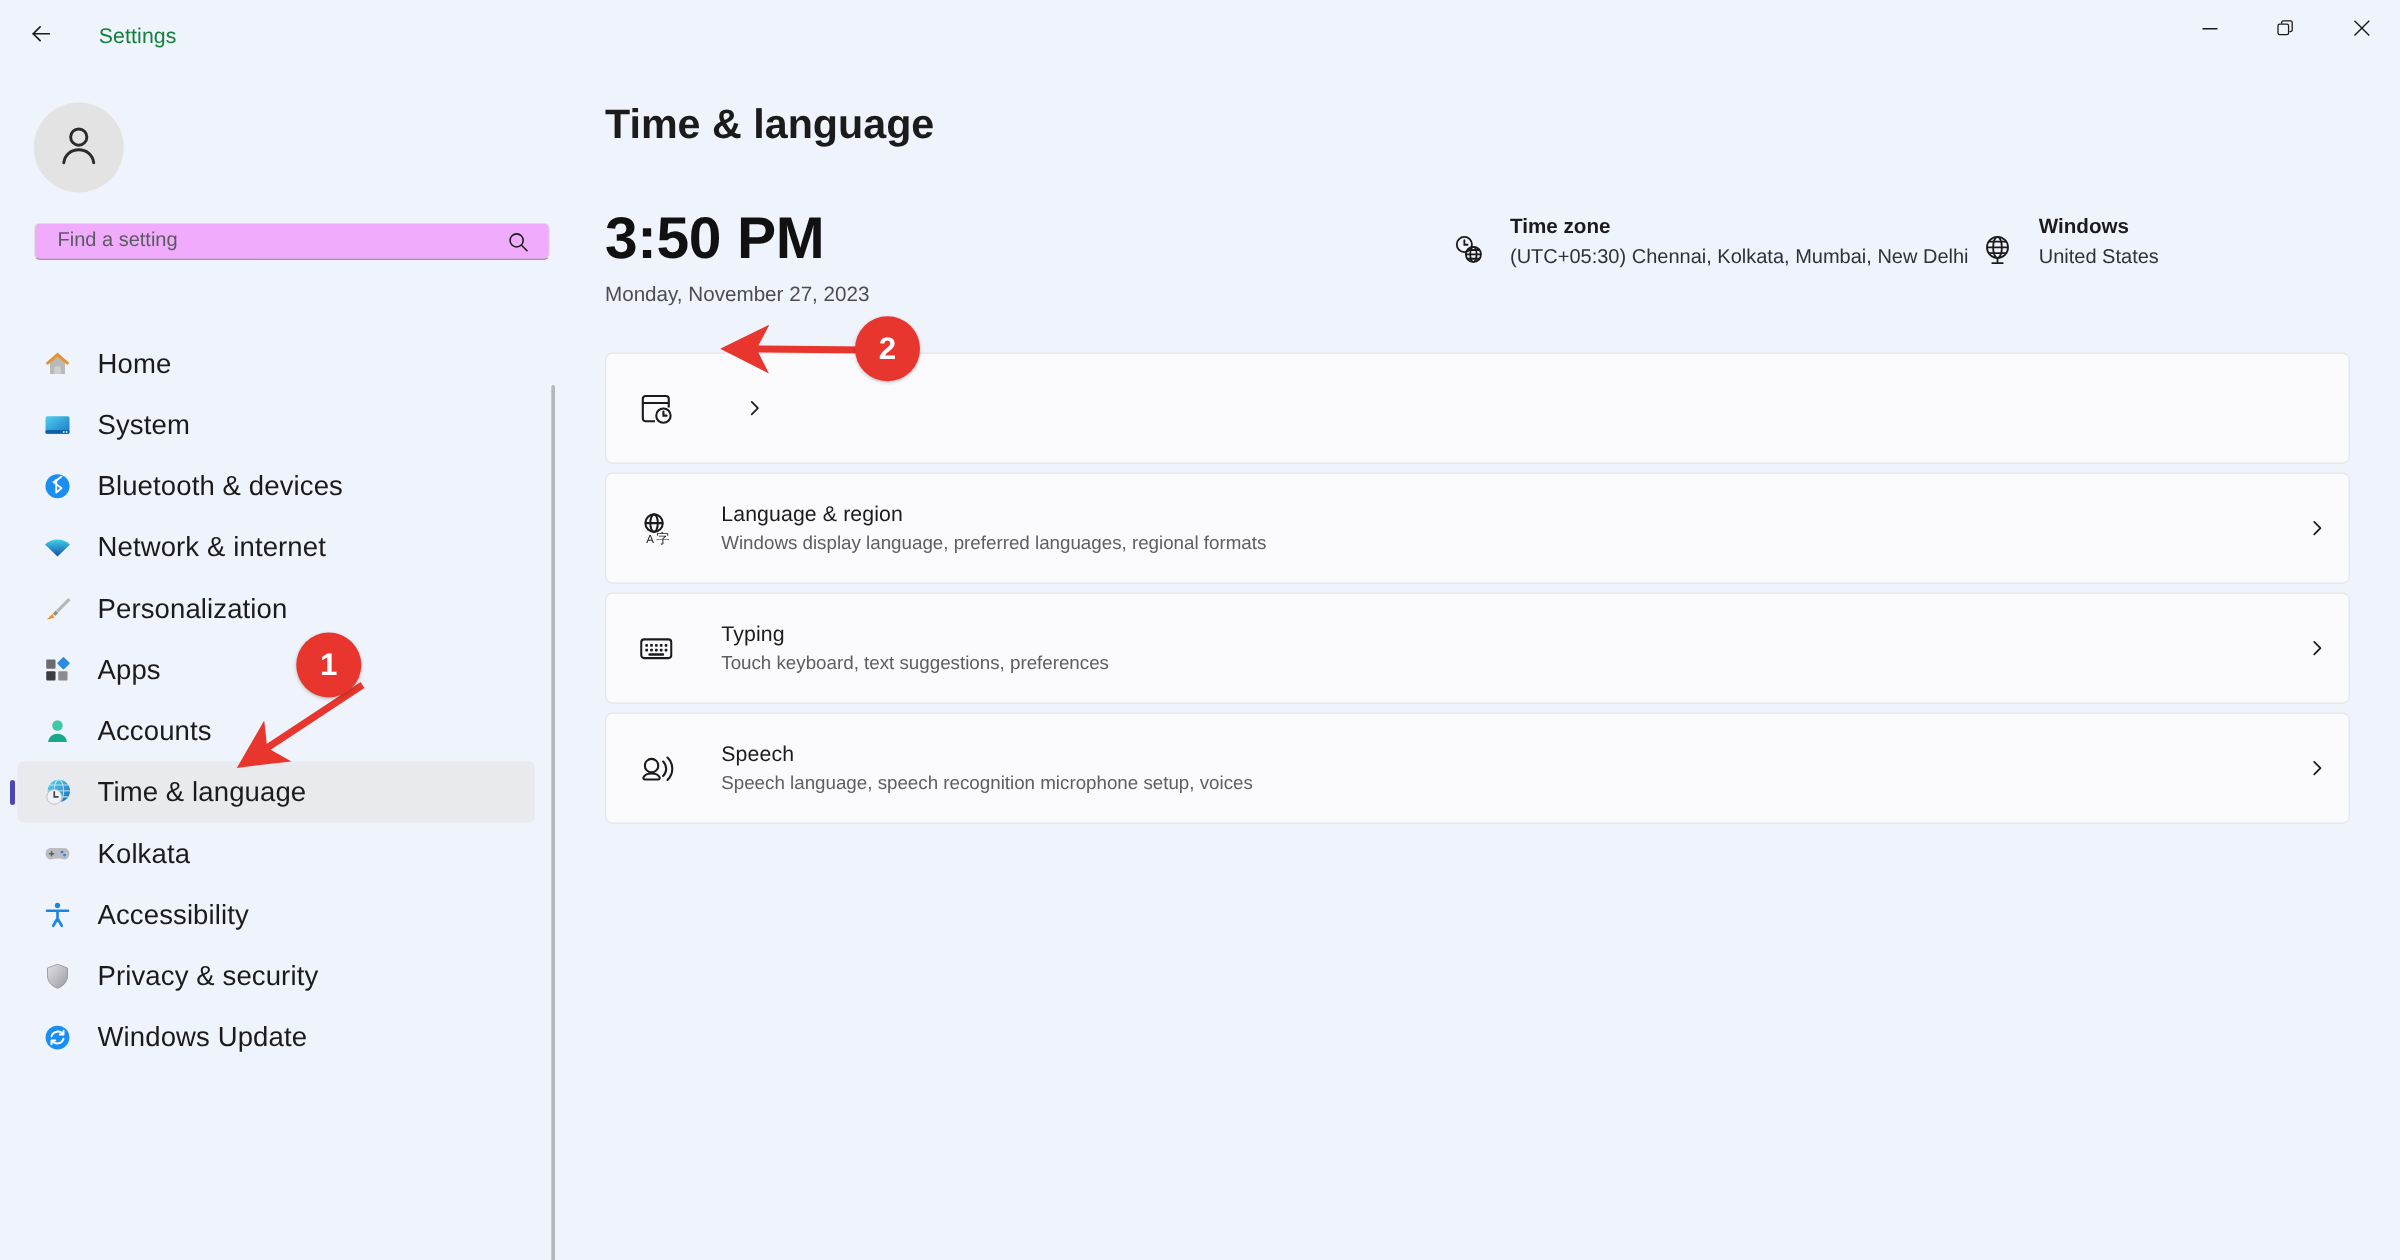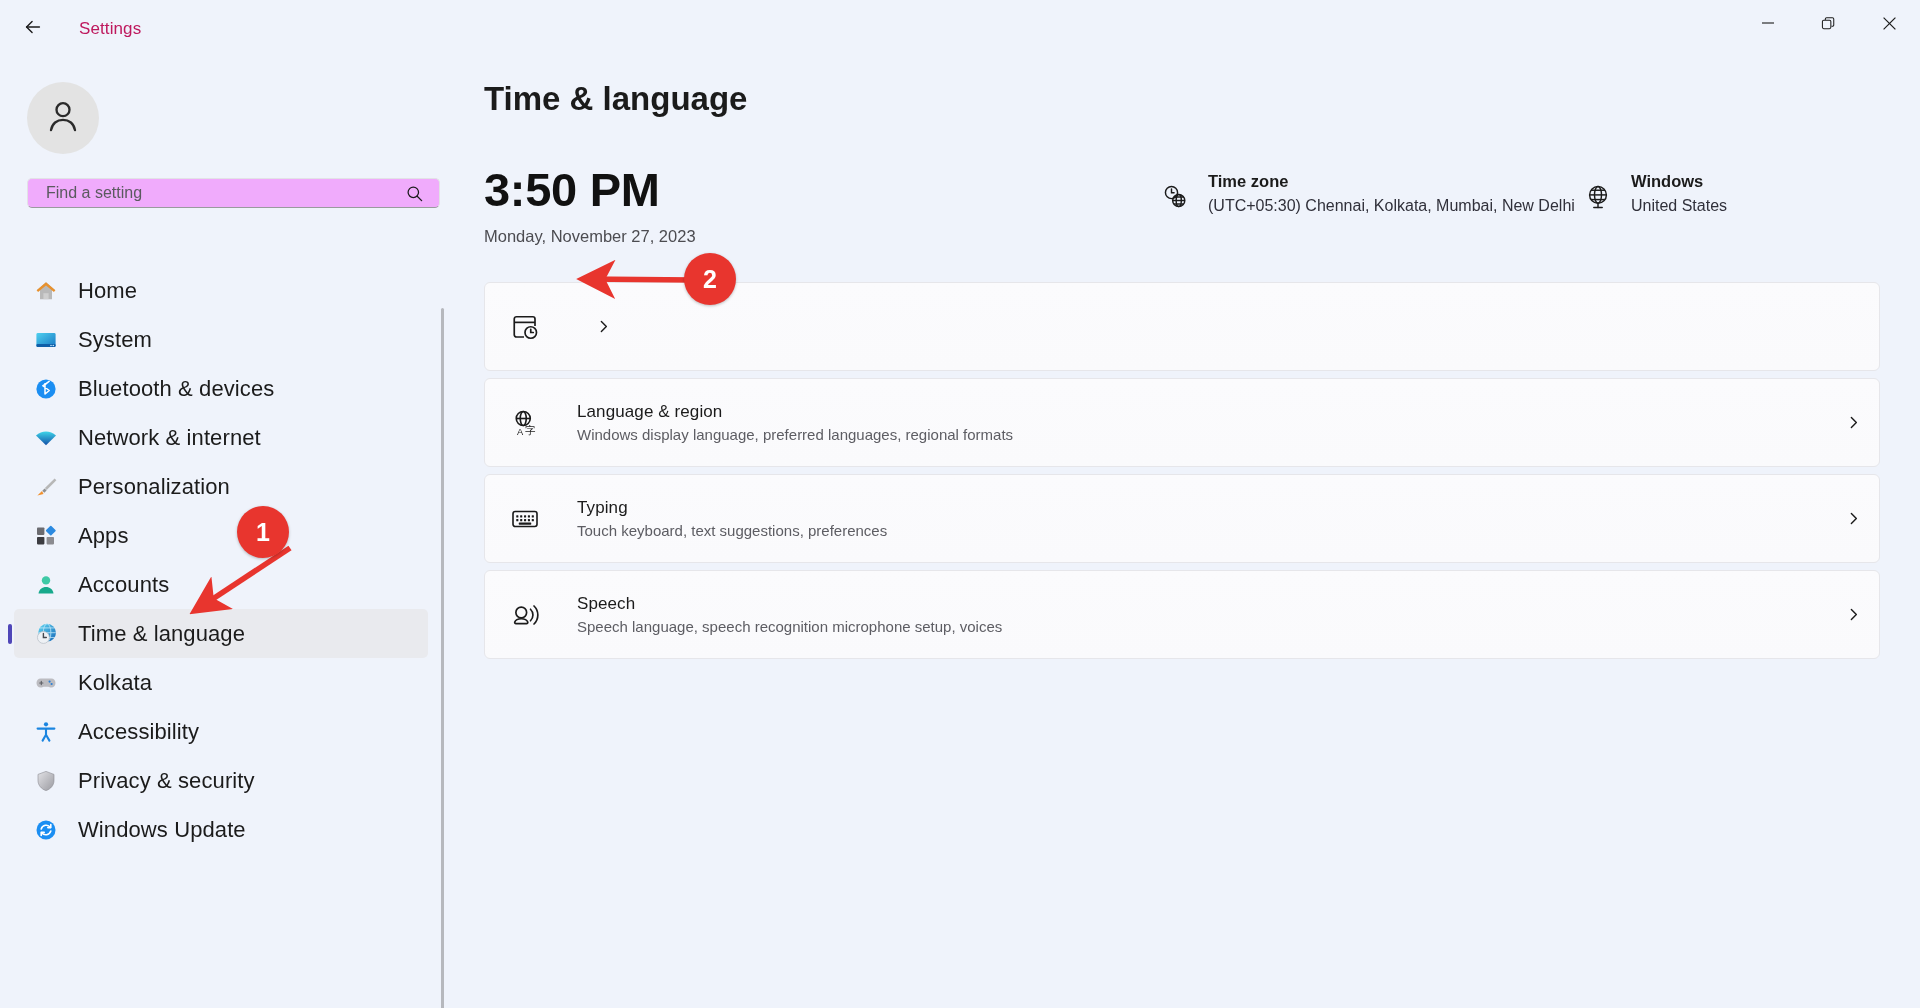--- a/index.html
+++ b/index.html
@@ -17,21 +17,21 @@
   .titlebar {
     position: absolute; top: 0; left: 0; right: 0; height: 58px;
     display: flex; align-items: center;
   }
   .back-btn {
     width: 44px; height: 38px; margin-left: 11px;
     display: flex; align-items: center; justify-content: center;
     border-radius: 5px; cursor: pointer;
   }
   .app-title {
-    font-size: 17px; color: #be185d; margin-left: 24px;
+    font-size: 17px; color: #15803d; margin-left: 24px;
     letter-spacing: .1px;
   }
   .win-controls {
     position: absolute; right: 0; top: 0; height: 50px; display: flex;
   }
   .win-btn {
     width: 61px; height: 50px; display: flex; align-items: center; justify-content: center;
     cursor: pointer;
   }
 
@@ -104,21 +104,21 @@
     position: relative; margin-top: 48px; height: 96px;
   }
   .clock-time {
     font-size: 47px; font-weight: bold; color: #111; line-height: 1;
     letter-spacing: -.3px;
   }
   .clock-date {
     font-size: 16.5px; color: #4c4c51; margin-top: 14px;
   }
   .info-block {
-    position: absolute; top: 6px; display: flex; align-items: center;
+    position: absolute; top: 6px; display: flex; align-items: flex-end;
   }
   .info-block.tz { left: 676px; }
   .info-block.region { left: 1099px; }
   .info-icon {
     width: 30px; height: 30px; margin-right: 18px; margin-top: 6px;
     display: flex; align-items: center; justify-content: center; flex: 0 0 30px;
   }
   .info-label { font-size: 16.5px; font-weight: bold; color: #1b1b1b; }
   .info-value { font-size: 16px; color: #30303a; margin-top: 6px; }
 

